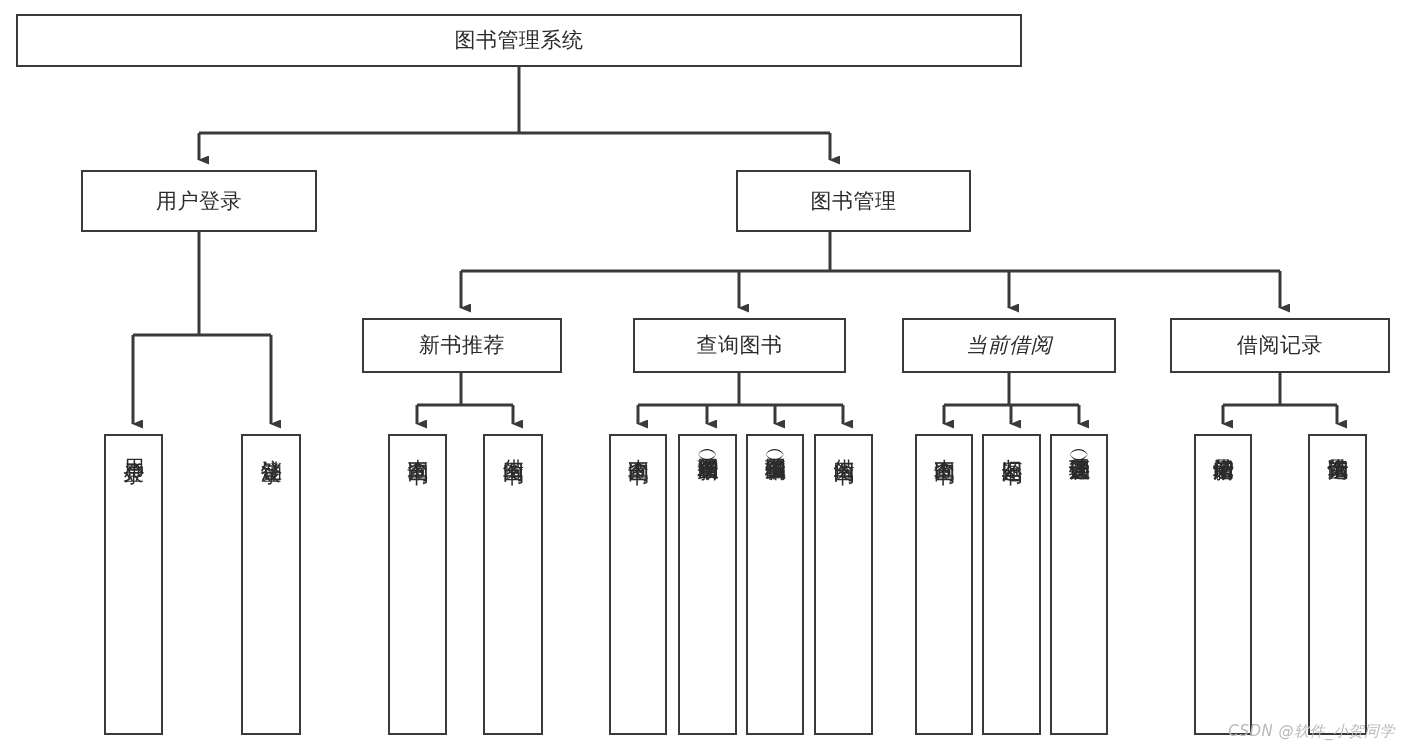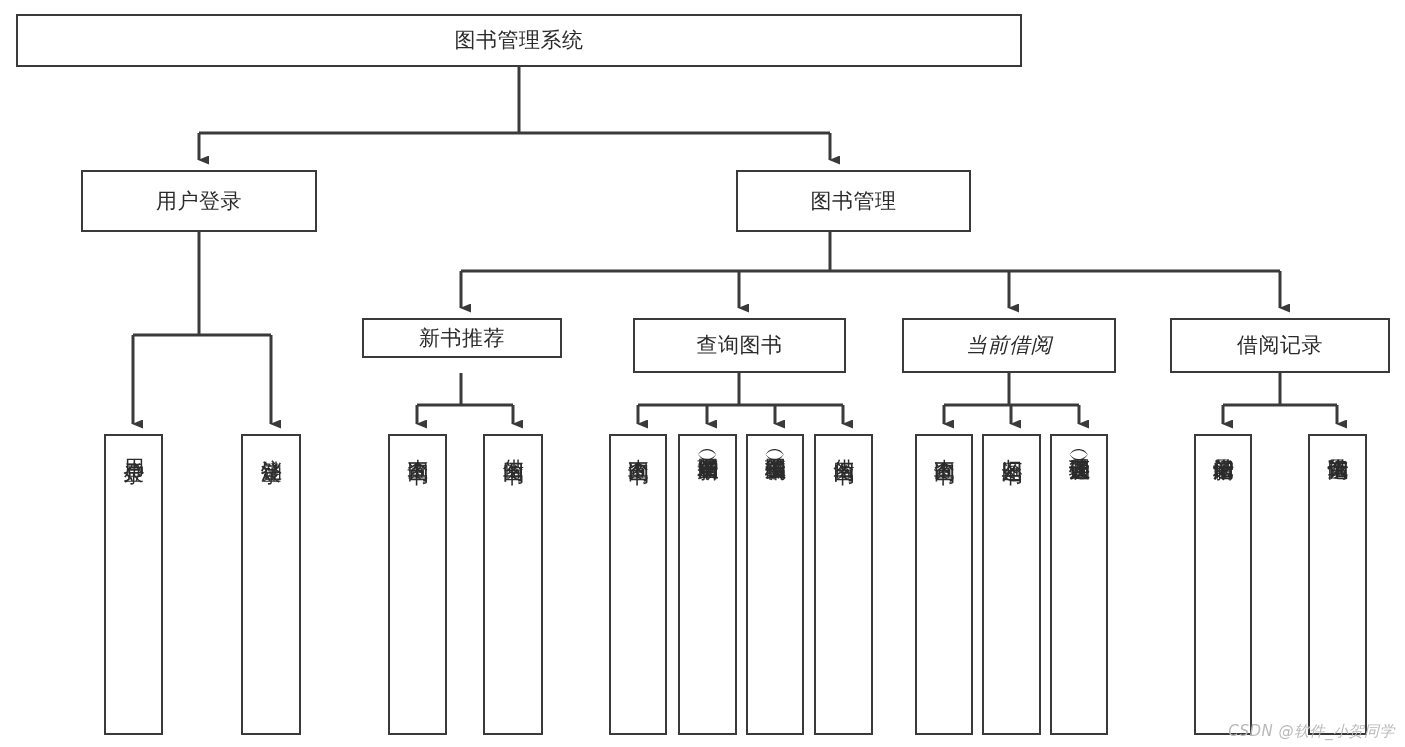--- a/index.html
+++ b/index.html
@@ -134,21 +134,21 @@
   </div>
 
   <div class="node horiz" style="left:81px; top:170px; width:236px; height:62px;">
     <span class="label">用户登录</span>
   </div>
 
   <div class="node horiz" style="left:712px; top:170px; width:235px; height:62px;margin-left:24px;">
     <span class="label">图书管理</span>
   </div>
 
-  <div class="node horiz" style="left:362px; top:318px; width:200px; height:40px;">
+  <div class="node horiz" style="left:362px; top:318px; width:200px; height:55px;">
     <span class="label">新书推荐</span>
   </div>
 
   <div class="node horiz" style="left:633px; top:318px; width:213px; height:55px;">
     <span class="label">查询图书</span>
   </div>
 
   <div class="node horiz" style="left:902px; top:318px; width:214px; height:55px;font-style:italic;">
     <span class="label">当前借阅</span>
   </div>

